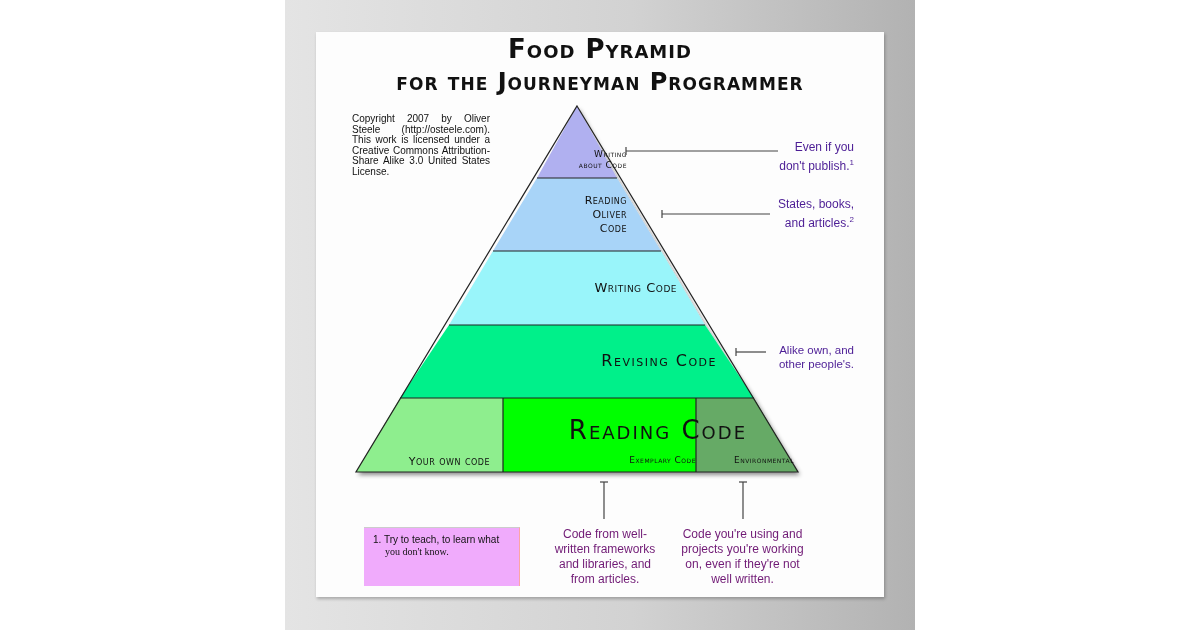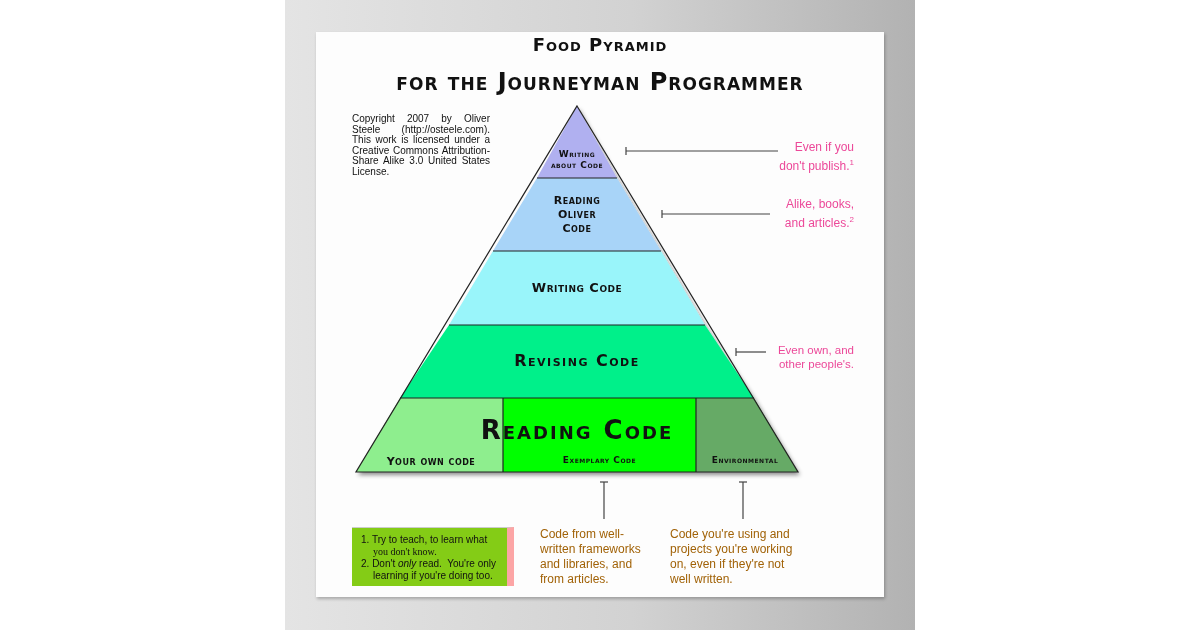--- a/index.html
+++ b/index.html
@@ -1,28 +1,28 @@
 <!DOCTYPE html>
 <html><head>
 <meta charset="utf-8">
 <style>
   html,body{margin:0;padding:0;}
   body{width:1200px;height:630px;background:#ffffff;position:relative;overflow:hidden;font-family:"Liberation Sans",sans-serif;}
   .backdrop{position:absolute;left:285px;top:0;width:630px;height:630px;background:linear-gradient(90deg,#e4e4e4 0%,#d2d2d2 55%,#b2b2b2 100%);}
   .sheet{position:absolute;left:316px;top:32px;width:568px;height:565px;background:#fdfdfd;box-shadow:1px 2px 3px rgba(0,0,0,0.25);}
   .title{position:absolute;left:0;width:1200px;text-align:center;font-family:"DejaVu Sans",sans-serif;font-weight:bold;color:#111;font-variant:small-caps;letter-spacing:1px;}
-  .t1{top:34px;font-size:18px;}
+  .t1{top:34px;font-size:26px;}
   .t2{top:68px;font-size:24px;}
   .copyright{position:absolute;left:352px;top:114px;width:138px;font-size:10px;line-height:10.5px;text-align:justify;color:#111;}
   svg.pyr{position:absolute;left:0;top:0;width:1200px;height:630px;}
-  .lbl{position:absolute;text-align:center;font-family:"DejaVu Sans",sans-serif;font-weight:bold;font-variant:small-caps;color:#111;letter-spacing:0.5px;}
-  .note{position:absolute;font-size:12px;line-height:16px;color:#ec4899;text-align:right;}
+  .lbl{position:absolute;text-align:right;font-family:"DejaVu Sans",sans-serif;font-weight:normal;font-variant:small-caps;color:#111;letter-spacing:0.5px;}
+  .note{position:absolute;font-size:12px;line-height:16px;color:#4c1d95;text-align:right;}
   .note sup{font-size:8px;}
-  .bnote{position:absolute;font-size:12px;line-height:15px;color:#a16207;}
-  .footbox{position:absolute;left:352px;top:527px;width:155px;height:58px;border-top:1px solid #ccc;border-right:7px solid #fca5a5;background:#84cc16;}
+  .bnote{position:absolute;font-size:12px;line-height:15px;color:#701a75;text-align:center;}
+  .footbox{position:absolute;left:364px;top:527px;width:155px;height:58px;border-top:1px solid #ccc;border-right:1px solid #fca5a5;background:#f0abfc;}
 </style>
 </head>
 <body>
 
 <div class="backdrop"></div>
 <div class="sheet"></div>
 
 <div class="title t1">Food Pyramid</div>
 <div class="title t2">for the Journeyman Programmer</div>
 
@@ -82,25 +82,25 @@
 <div class="lbl" style="left:407px;top:415px;width:340px;font-size:26px;letter-spacing:2px;">Reading Code</div>
 <div class="lbl" style="left:372px;top:455px;width:118px;font-size:11px;">Your own code</div>
 <div class="lbl" style="left:503px;top:455px;width:193px;font-size:9px;">Exemplary Code</div>
 <div class="lbl" style="left:696px;top:455px;width:98px;font-size:9px;">Environmental</div>
 
 <div class="note" style="left:760px;top:139px;width:94px;">
   <div>Even if you</div>
   <div><span>don't publish.</span><sup>1</sup></div>
 </div>
 <div class="note" style="left:760px;top:196px;width:94px;">
-  <div>Alike, books,</div>
+  <div>States, books,</div>
   <div><span>and articles.</span><sup>2</sup></div>
 </div>
 <div class="note" style="left:760px;top:343px;width:94px;font-size:11.5px;line-height:14px;">
-  <div>Even own, and</div>
+  <div>Alike own, and</div>
   <div>other people's.</div>
 </div>
 
 <div class="bnote" style="left:540px;top:527px;width:130px;">
   <div>Code from well-</div>
   <div>written frameworks</div>
   <div>and libraries, and</div>
   <div>from articles.</div>
 </div>
 <div class="bnote" style="left:670px;top:527px;width:145px;">
@@ -110,19 +110,14 @@
   <div>well written.</div>
 </div>
 
 <div class="footbox">
   <div style="padding:6px 0 0 9px;font-size:10px;line-height:12px;color:#111;">
     <div>
       <span>1.</span>
       <span>Try to teach, to learn what</span>
       <div style="padding-left:12px;font-family:Liberation Serif, serif;">you don't know.</div>
     </div>
-    <div>
-      <span>2.</span>
-      <span>Don't </span><em>only</em><span style="white-space:pre;"> read.  You're only</span>
-      <div style="padding-left:12px;">learning if you're doing too.</div>
-    </div>
   </div>
 </div>
 
 </body></html>

